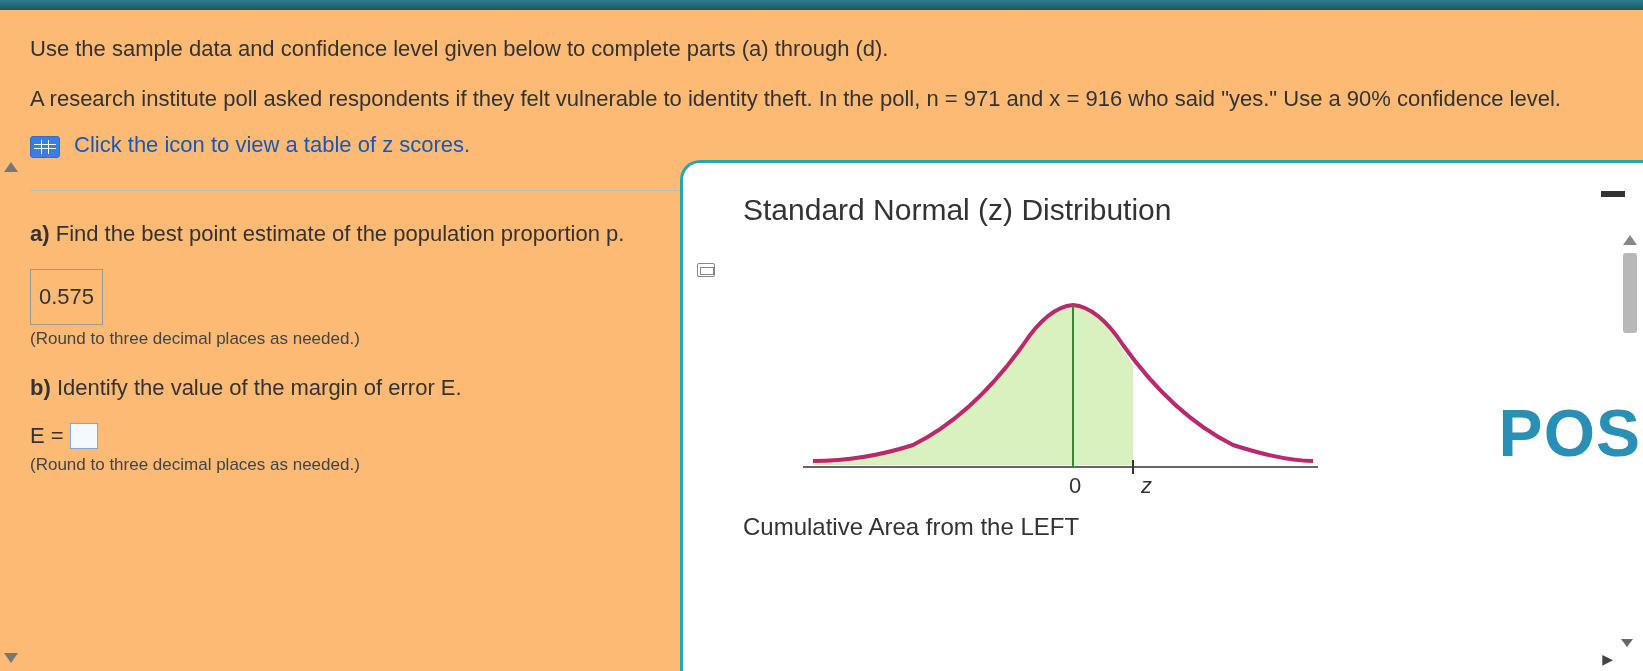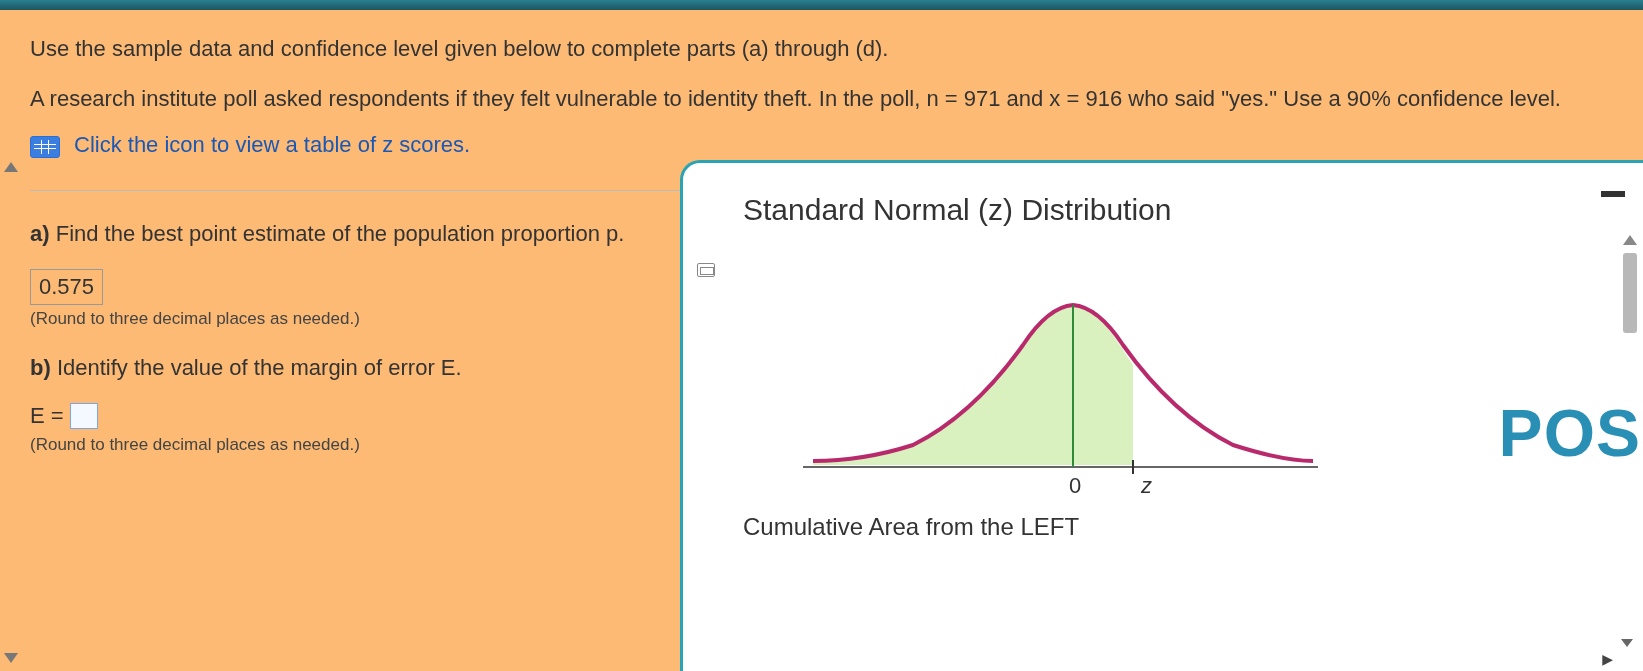--- a/index.html
+++ b/index.html
@@ -75,21 +75,21 @@
     padding-right: 20px;
   }
   .qline {
     font-size: 22px;
     color: #333;
     margin-bottom: 22px;
   }
   .qline b { font-weight: bold; }
   .answer-box {
     border: 1px solid #999;
-    padding: 4px 8px;
+    padding: 14px 8px;
     font-size: 22px;
     color: #333;
     display: inline-block;
     min-width: 70px;
     margin-bottom: 4px;
   }
   .hint {
     font-size: 17px;
     color: #444;
     margin-bottom: 26px;

